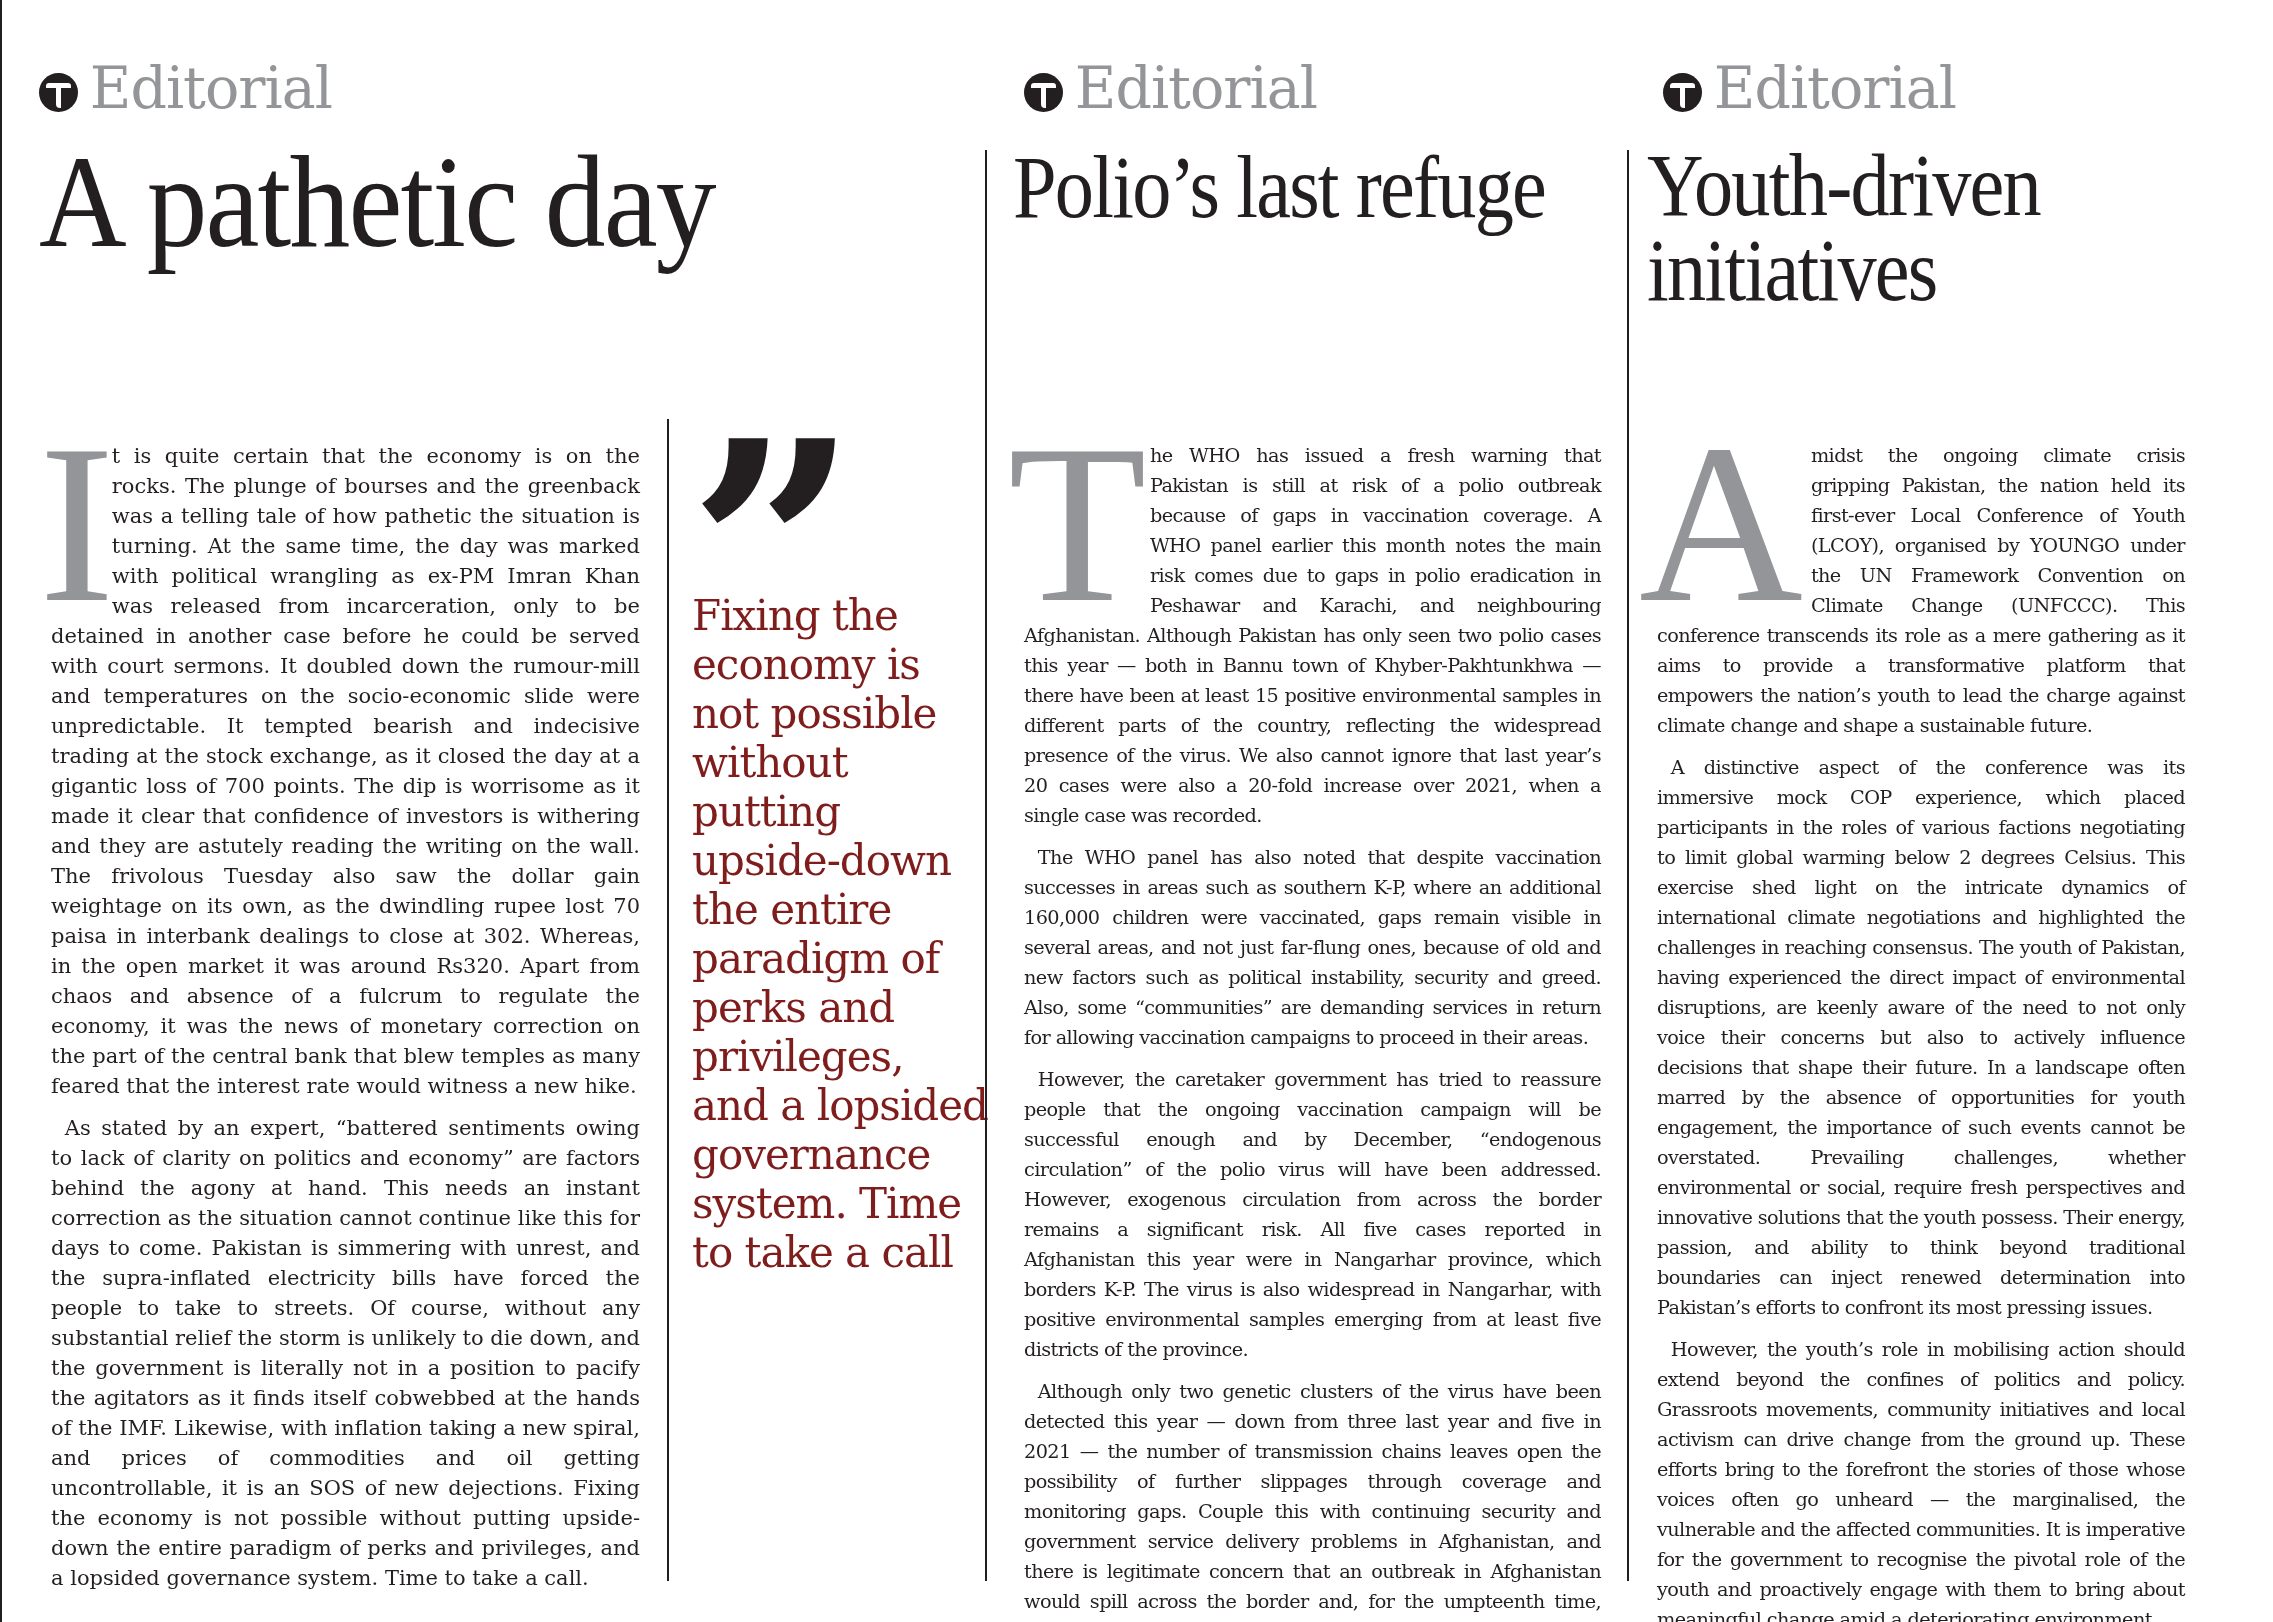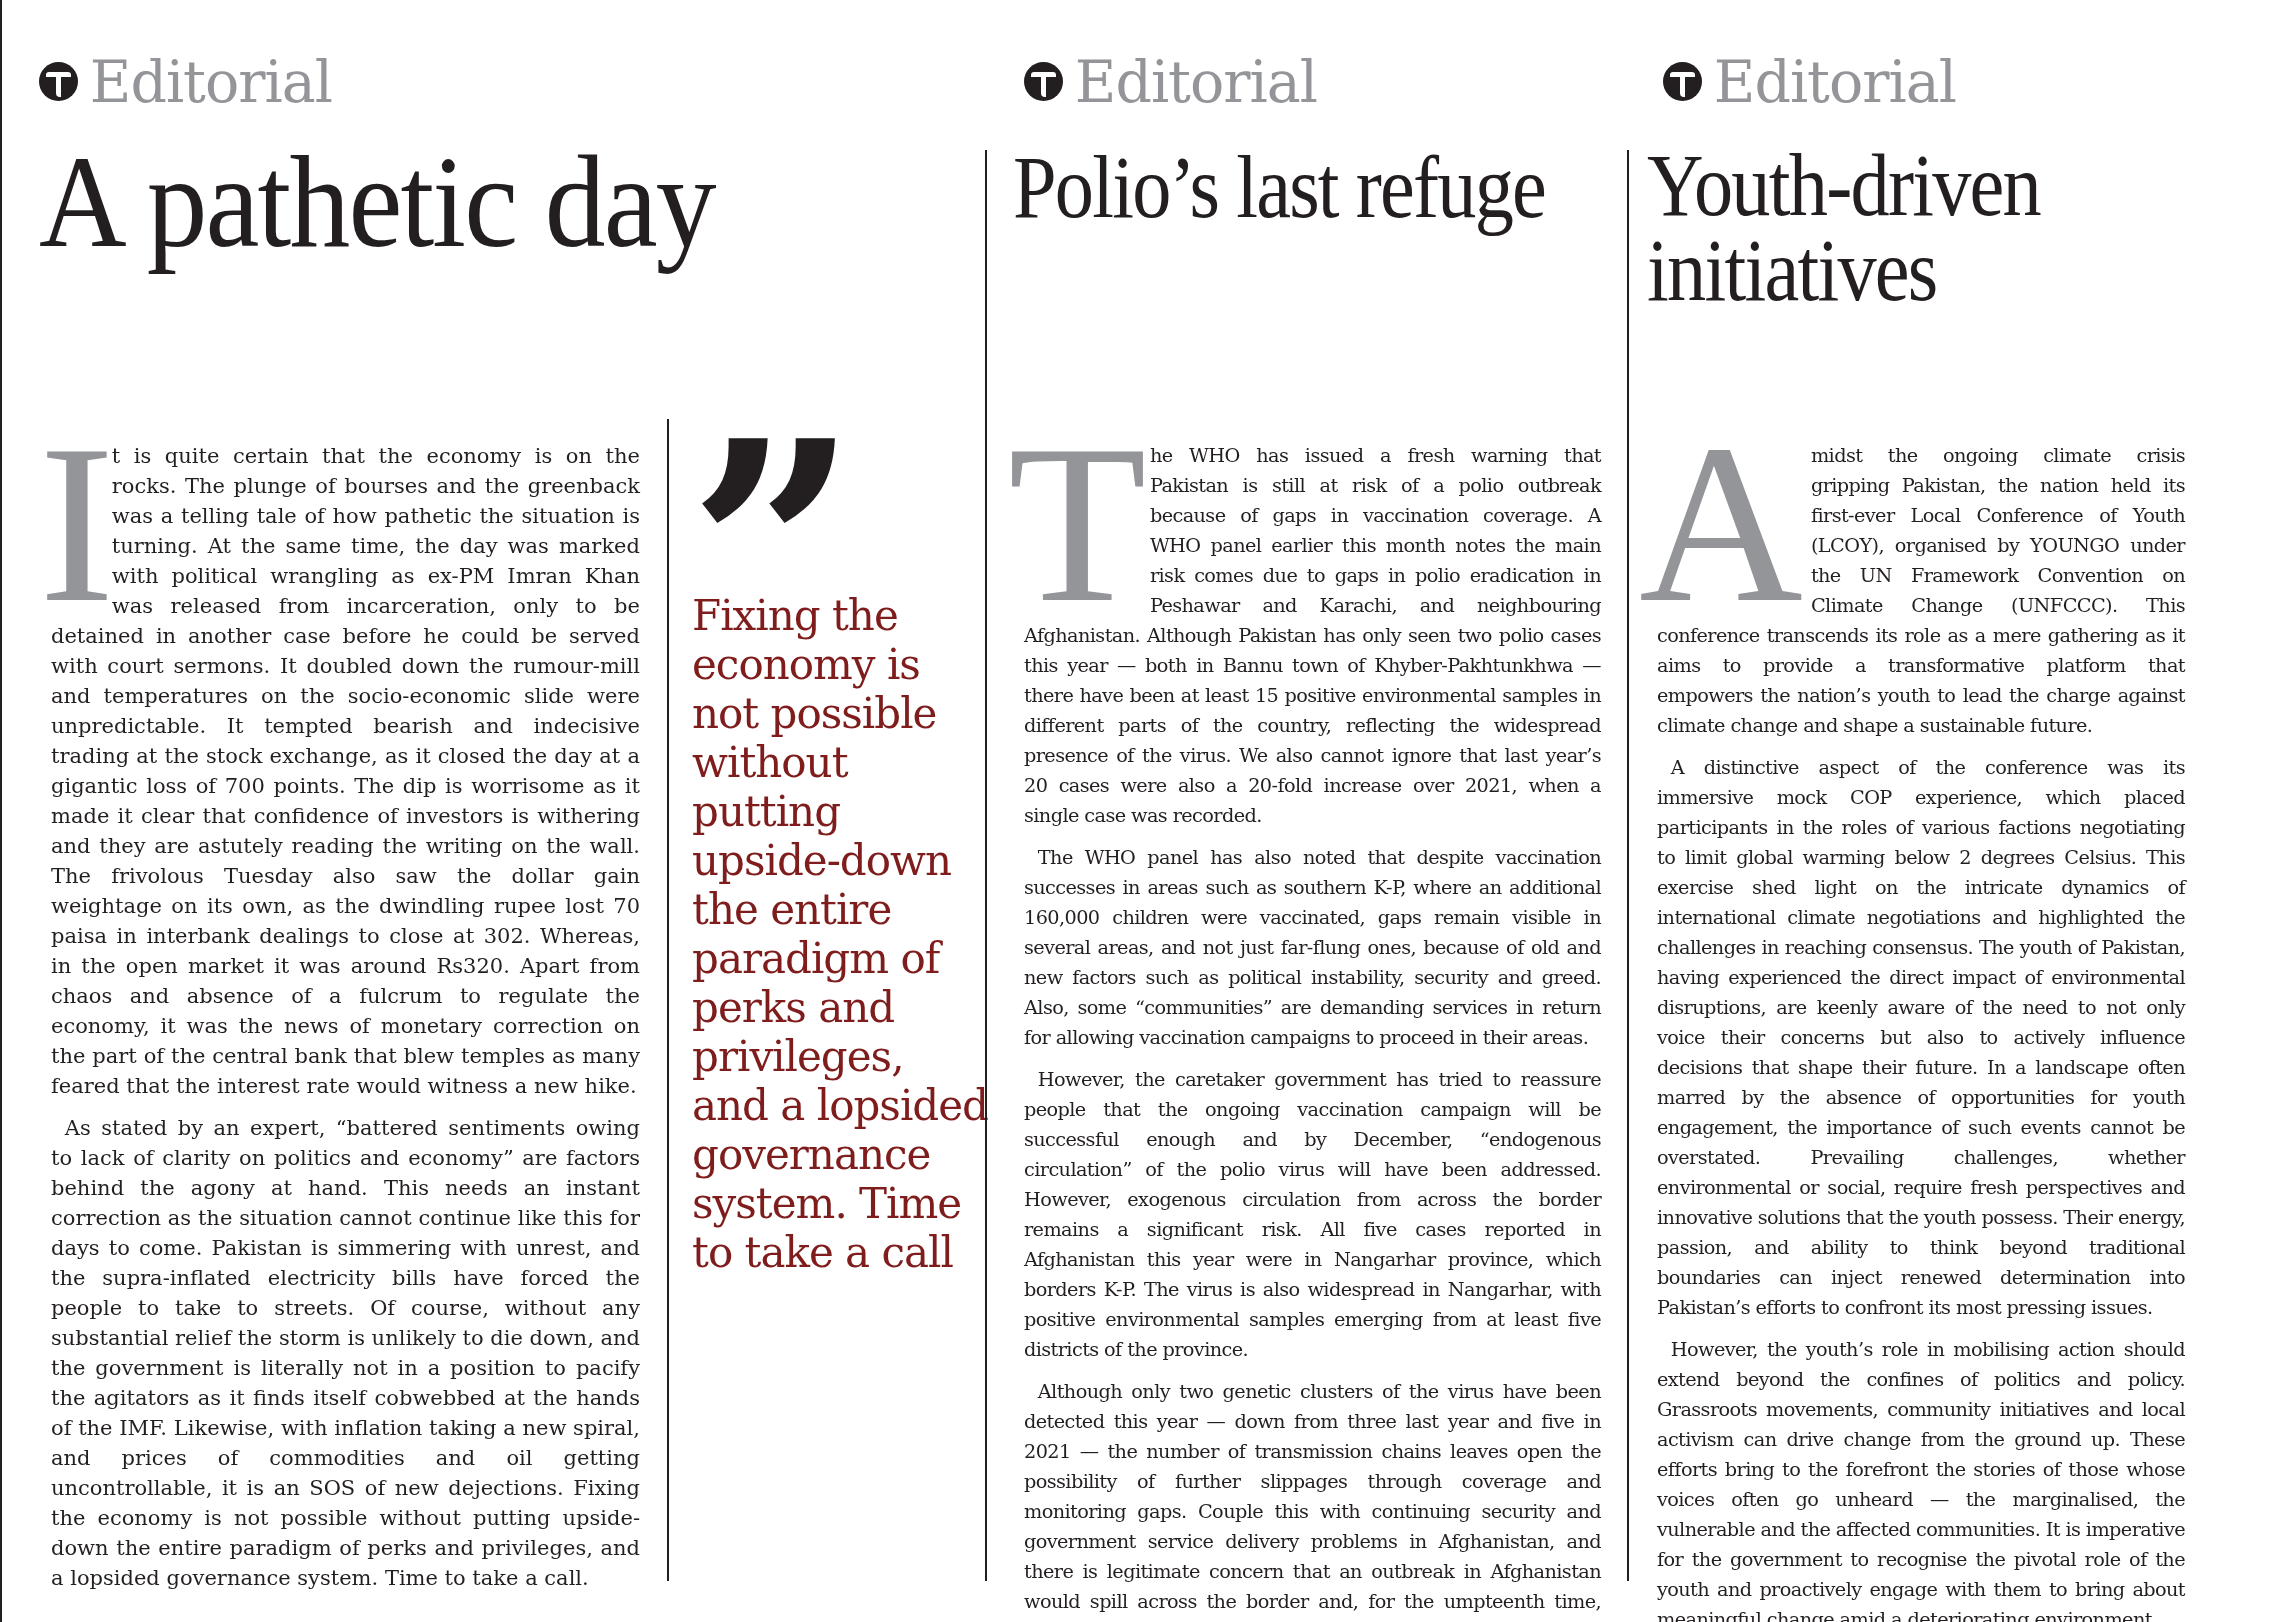--- a/index.html
+++ b/index.html
@@ -1,18 +1,18 @@
 <!DOCTYPE html>
 <html><head>
 <meta charset="utf-8">
 <style>
   html, body { margin: 0; padding: 0; background: #ffffff; }
   body { width: 2274px; height: 1622px; position: relative; overflow: hidden; color: #231f20; }
   .page-edge { position: absolute; left: 0; top: 0; width: 2px; height: 1622px; background: #231f20; }
-  .kicker { position: absolute; display: flex; height: 69px; }
+  .kicker { position: absolute; display: flex; align-items: center; height: 69px; }
   .logo { width: 39px; height: 39px; border-radius: 50%; background: #231f20; position: relative; margin-right: 11.8px; margin-top: 7.9px; }
   .logo::before { content: ""; position: absolute; left: 6.9px; top: 9.9px; width: 25.6px; height: 4.9px; background: #fff; border-radius: 3px 3px 0 0; }
   .logo::after { content: ""; position: absolute; left: 16.7px; top: 13.8px; width: 4.9px; height: 21.7px; background: #fff; border-radius: 0 0 0 3.9px; }
   .kicker-text { font-family: "DejaVu Serif", serif; font-size: 57px; color: #939598; letter-spacing: -1px; line-height: 1; }
   .headline { position: absolute; font-family: "Liberation Serif", serif; color: #231f20; letter-spacing: -2px; margin: 0; font-weight: normal; }
   .h1 { left: 39px; top: 136px; font-size: 132px; line-height: 1.0; transform: scaleX(0.92); transform-origin: left top; }
   .h2 { left: 1013px; top: 143px; font-size: 89px; line-height: 1.0; transform: scaleX(0.88); transform-origin: left top; }
   .h3 { left: 1647px; top: 143px; font-size: 89px; line-height: 0.96; transform: scaleX(0.88); transform-origin: left top; }
   .vrule { position: absolute; width: 2px; background: #231f20; }
   .body { position: absolute; font-family: "DejaVu Serif", serif; color: #231f20; text-align: justify; hyphens: auto; }

